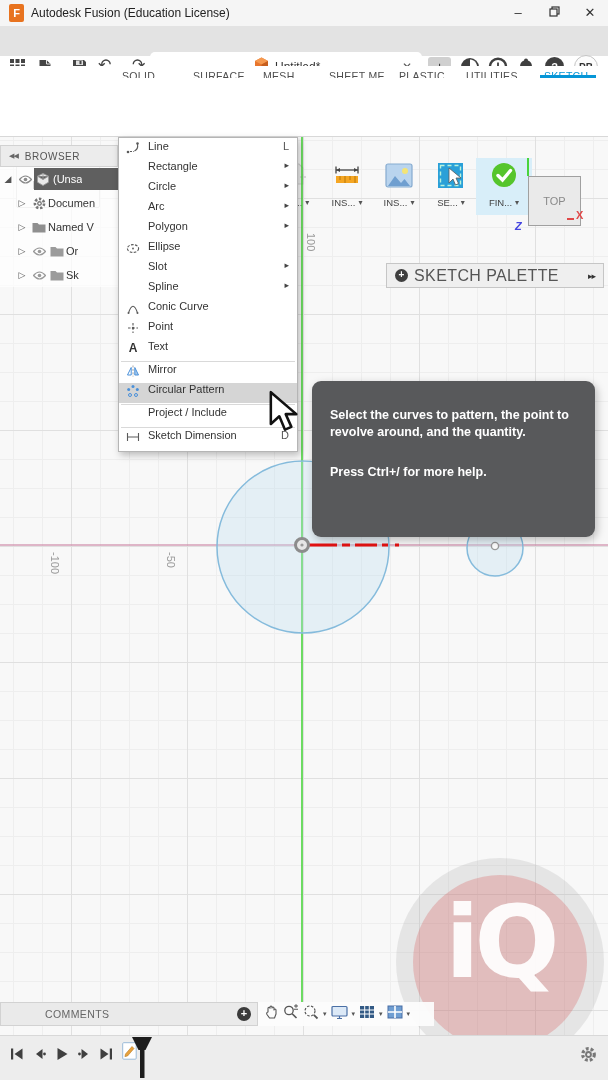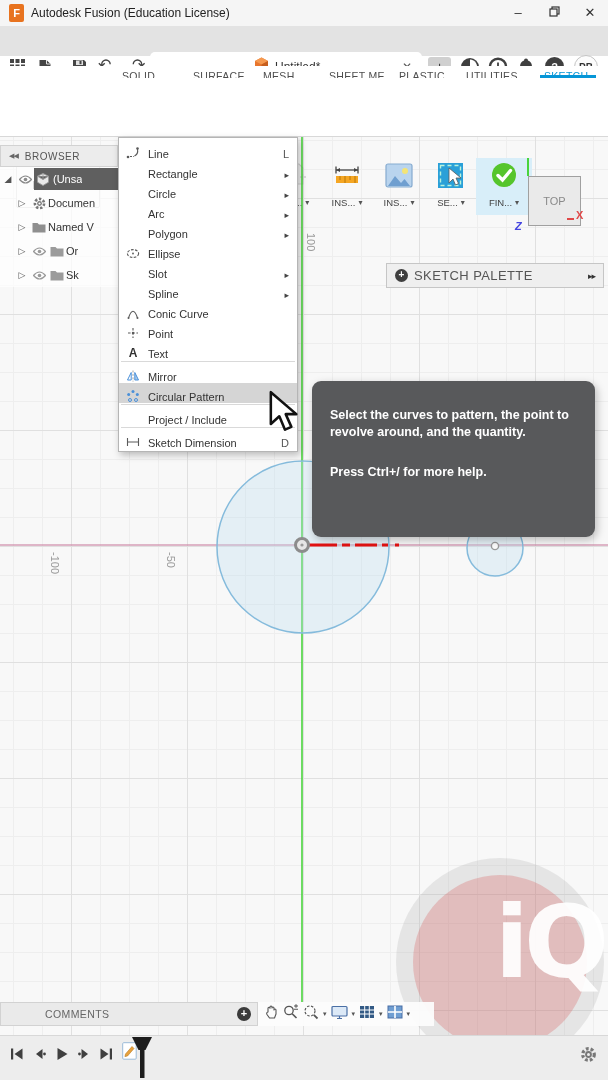--- a/index.html
+++ b/index.html
@@ -51,45 +51,45 @@
 .browser{position:absolute;left:0;top:145px;width:118px;z-index:3}
 .bhead{height:22px;background:#ececec;border:1px solid #d2d2d2;display:flex;align-items:center;gap:7px;padding-left:8px;font-size:10px;color:#555;letter-spacing:.5px}
 .bhead .dbl{font-size:7px;color:#666;letter-spacing:-1px}
 .brow{height:24px;display:flex;align-items:center;background:rgba(255,255,255,.72);font-size:11px;color:#333}
 .brow .tri{width:16px;text-align:center;font-size:9px;color:#555}
 .brow .ticon{width:18px;display:flex;justify-content:center}
 .hlseg{flex:1;height:22px;background:#5f5f5f;color:#fff;display:flex;align-items:center;gap:4px;padding-left:3px;white-space:nowrap;overflow:hidden}
 .blabel{white-space:nowrap;overflow:hidden}
 
 .menu{position:absolute;left:118px;top:137px;width:180px;background:#fff;border:1px solid #b5b5b5;box-shadow:2px 3px 7px rgba(0,0,0,.25);padding:2px 0;z-index:5}
-.mi{display:flex;align-items:flex-end;height:20px;padding:0 8px 0 5px;font-size:11px;color:#333}
+.mi{display:flex;align-items:flex-start;height:20px;padding:0 8px 0 5px;font-size:11px;color:#333}
 .mi.hl{background:#d5d5d5}
 .mic{width:18px;height:15px;margin-right:6px;display:flex;align-items:center;justify-content:center;flex:none}
 .mil{flex:1;white-space:nowrap}
 .mis{color:#555;margin-left:8px}
 .mia{color:#444;font-size:9px;margin-left:8px}
 .msep{height:1px;background:#d9d9d9;margin:1px 2px}
 
 .tooltip{position:absolute;left:312px;top:381px;width:283px;height:156px;background:#58595b;border-radius:9px;color:#fff;font-size:12.5px;font-weight:bold;padding:26px 18px 12px 18px;line-height:1.32;box-shadow:2px 3px 8px rgba(0,0,0,.25);z-index:5}
 .tooltip p{margin:0 0 17px 0}
 
 .vcube{position:absolute;left:528px;top:176px;width:53px;height:50px;background:#eaeaea;border:1px solid #a0a0a0;display:flex;align-items:center;justify-content:center;font-size:11px;color:#8a8a8a;z-index:3}
 .vy{position:absolute;left:527px;top:158px;width:2px;height:18px;background:#49d43c;z-index:3}
 .vz{position:absolute;left:515px;top:220px;font-size:11px;font-weight:bold;color:#4444e0;font-style:italic;z-index:3}
 .vx{position:absolute;left:576px;top:209px;font-size:11px;font-weight:bold;color:#e04848;z-index:3}
 .vxd{position:absolute;left:567px;top:218px;width:7px;height:2px;background:#e04848;z-index:3}
 
 .spalette{position:absolute;left:386px;top:263px;width:218px;height:25px;background:#efefef;border:1px solid #c6c6c6;display:flex;align-items:center;z-index:3}
 .spalette .pc{width:13px;height:13px;border-radius:50%;background:#3f3f3f;color:#fff;font-size:10px;line-height:12px;text-align:center;margin:0 6px 0 8px;font-weight:bold}
-.spalette .pt{flex:1;font-size:13px;color:#555;letter-spacing:.4px}
+.spalette .pt{flex:1;font-size:16px;color:#555;letter-spacing:.4px}
 .spalette .pa{font-size:9px;color:#333;margin-right:8px;letter-spacing:-1px}
 
 .wm-outer{position:absolute;left:396px;top:858px;width:208px;height:208px;border-radius:50%;background:rgba(165,165,165,.22);z-index:1}
 .wm-inner{position:absolute;left:413px;top:875px;width:174px;height:174px;border-radius:50%;background:rgba(216,96,96,.30);z-index:1}
-.wm-text{position:absolute;left:396px;top:884px;width:208px;text-align:right;font-family:"DejaVu Sans",sans-serif;font-size:100px;font-weight:bold;color:rgba(255,255,255,.92);letter-spacing:-5px;z-index:1}
+.wm-text{position:absolute;left:396px;top:884px;width:208px;text-align:center;font-family:"DejaVu Sans",sans-serif;font-size:100px;font-weight:bold;color:rgba(255,255,255,.92);letter-spacing:-5px;z-index:1}
 
 .commentsbar{position:absolute;left:0;top:1002px;width:258px;height:24px;background:#eaeaea;border:1px solid #d2d2d2;display:flex;align-items:center;z-index:4}
 .commentsbar .ct{margin-left:44px;flex:1;font-size:10.5px;color:#666;letter-spacing:.4px}
 .commentsbar .pc{width:14px;height:14px;border-radius:50%;background:#3a3a3a;color:#fff;font-size:11px;line-height:13px;text-align:center;margin-right:6px;font-weight:bold}
 .navstrip{position:absolute;left:258px;top:1002px;width:176px;height:24px;background:rgba(252,252,252,.95);display:flex;align-items:center;gap:4px;padding-left:6px;z-index:4}
 .navstrip .caret{font-size:7px}
 .timeline{position:absolute;left:0;top:1035px;width:608px;height:45px;background:#ededed;border-top:1px solid #d8d8d8;z-index:4}
 .pbtn{position:absolute;top:1047px;z-index:5}
 .gear-br{position:absolute;left:580px;top:1046px;z-index:5}
 .marker{position:absolute;left:131px;top:1037px;z-index:5}

